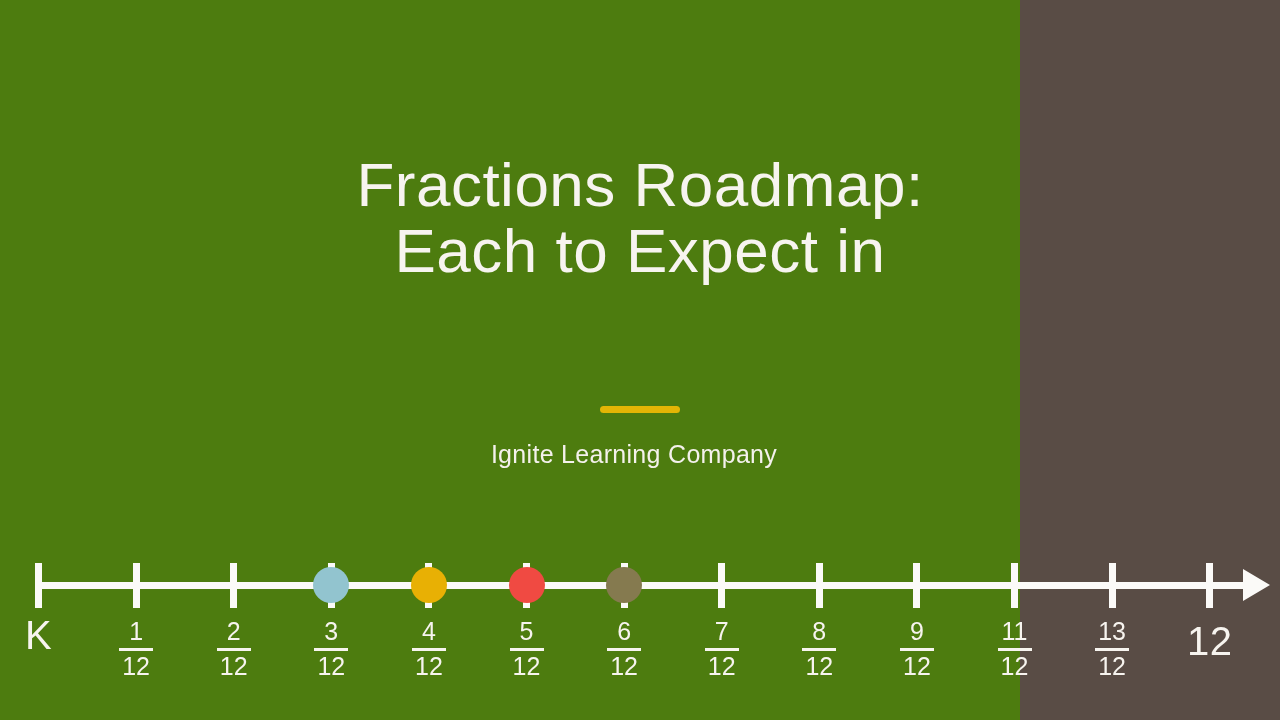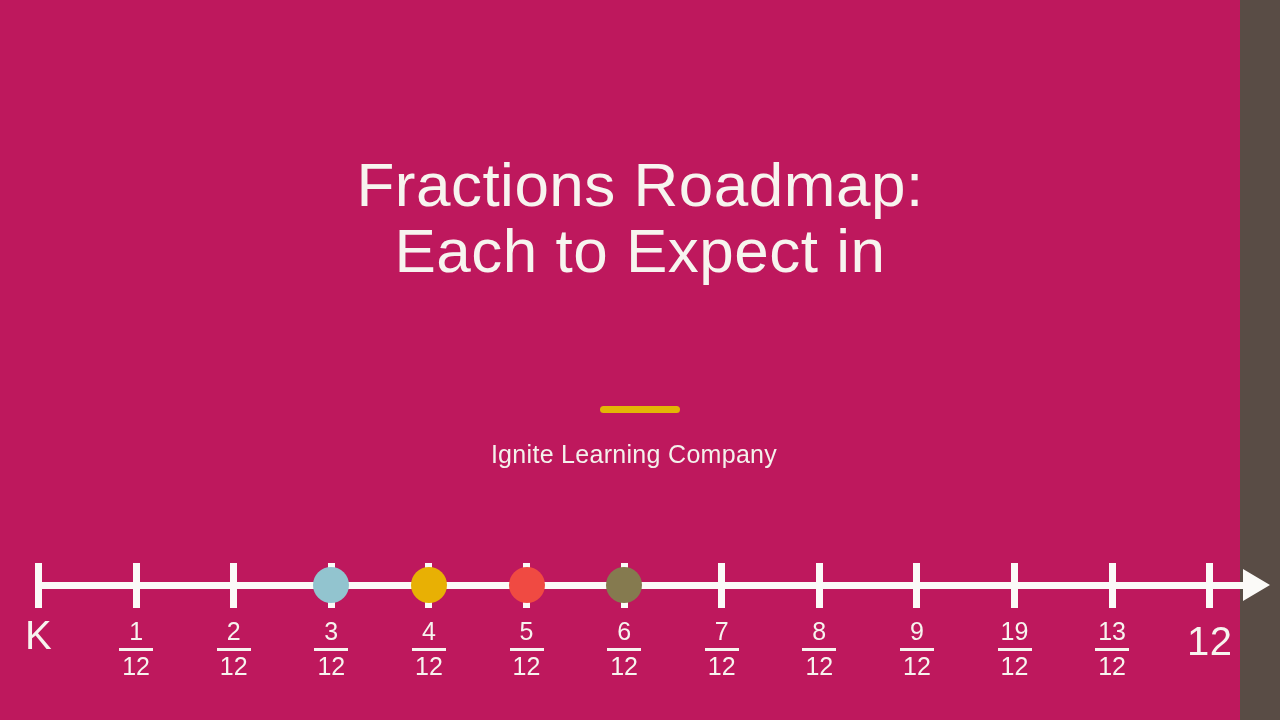--- a/index.html
+++ b/index.html
@@ -10,23 +10,23 @@
   body {
     width: 1280px;
     height: 720px;
     overflow: hidden;
     font-family: "Liberation Sans", sans-serif;
     -webkit-font-smoothing: antialiased;
   }
 
   #slide {
     position: relative;
-    width: 1240px;
+    width: 1020px;
     height: 720px;
-    background: #be185d;
+    background: #4d7c0f;
   }
 
   
   #title-block {
     position: absolute;
     left: 0;
     top: 152px;
     width: 1280px;
     text-align: center;
   }
@@ -220,21 +220,21 @@
         <div class="tick-group" style="left: 819.3px;">
           <div class="tick"></div>
           <div class="tick-label"><span class="frac"><span class="num">8</span><span class="bar"></span><span class="den">12</span></span></div>
         </div>
         <div class="tick-group" style="left: 916.9px;">
           <div class="tick"></div>
           <div class="tick-label"><span class="frac"><span class="num">9</span><span class="bar"></span><span class="den">12</span></span></div>
         </div>
         <div class="tick-group" style="left: 1014.5px;">
           <div class="tick"></div>
-          <div class="tick-label"><span class="frac"><span class="num">19</span><span class="bar"></span><span class="den">12</span></span></div>
+          <div class="tick-label"><span class="frac"><span class="num">11</span><span class="bar"></span><span class="den">12</span></span></div>
         </div>
         <div class="tick-group" style="left: 1112.1px;">
           <div class="tick"></div>
           <div class="tick-label"><span class="frac"><span class="num">13</span><span class="bar"></span><span class="den">12</span></span></div>
         </div>
         <div class="tick-group" style="left: 1209.7px;">
           <div class="tick"></div>
           <div class="tick-label label-whole">12</div>
         </div>
       </div>

